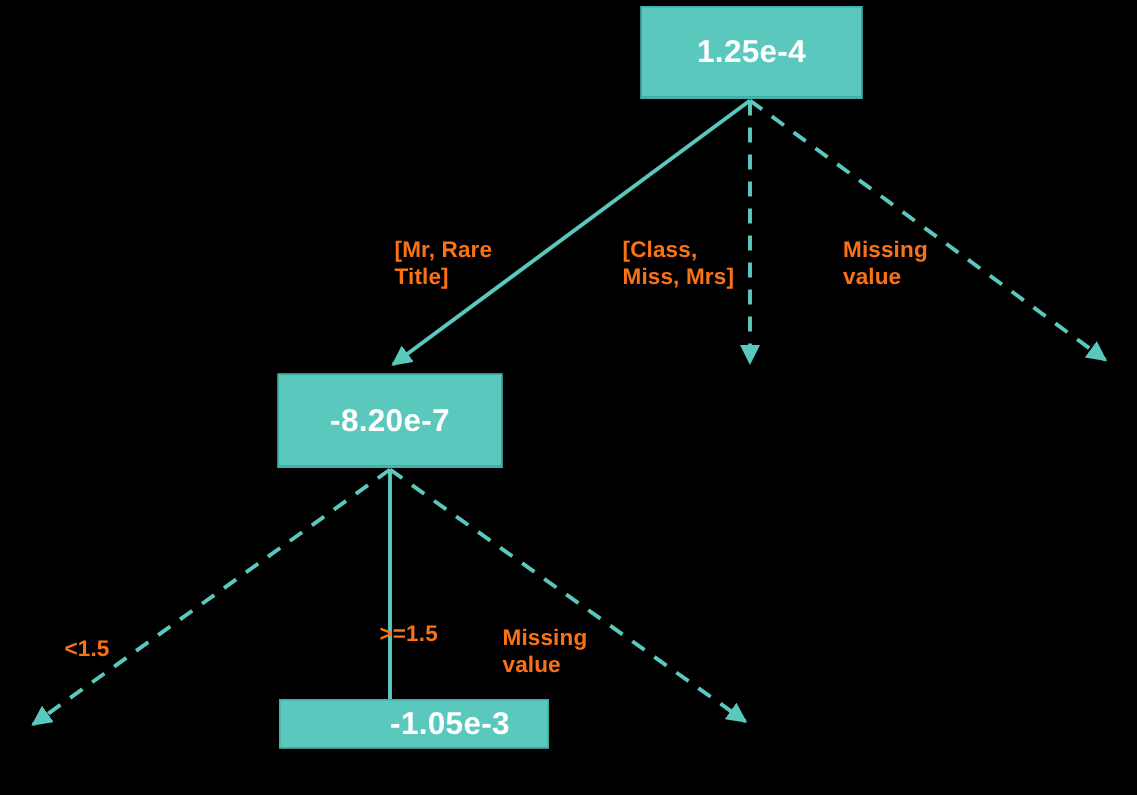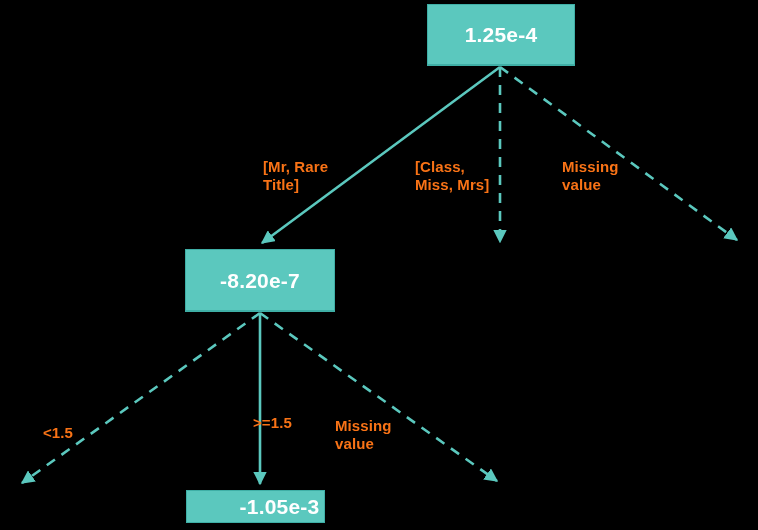--- a/index.html
+++ b/index.html
@@ -82,21 +82,21 @@
   </svg>
 
   <div class="node" style="left:427px; top:4px; width:148px; height:62px;">
     <div class="node-cell top">1.25e-4</div>
   </div>
 
   <div class="node" style="left:185px; top:249px; width:150px; height:63px;">
     <div class="node-cell top">-8.20e-7</div>
   </div>
 
-  <div class="node" style="left:186px; top:490px; width:139px; height:33px;padding-left:48px;">
+  <div class="node" style="left:186px; top:466px; width:180px; height:33px;padding-left:48px;">
     <div class="node-cell">-1.05e-3</div>
   </div>
 
   <div class="edge-label" style="left:263px; top:158px; width:90px;">[Mr, Rare
 Title]</div>
 
   <div class="edge-label" style="left:415px; top:158px; width:95px;">[Class,
 Miss, Mrs]</div>
 
   <div class="edge-label" style="left:562px; top:158px; width:90px;">Missing

